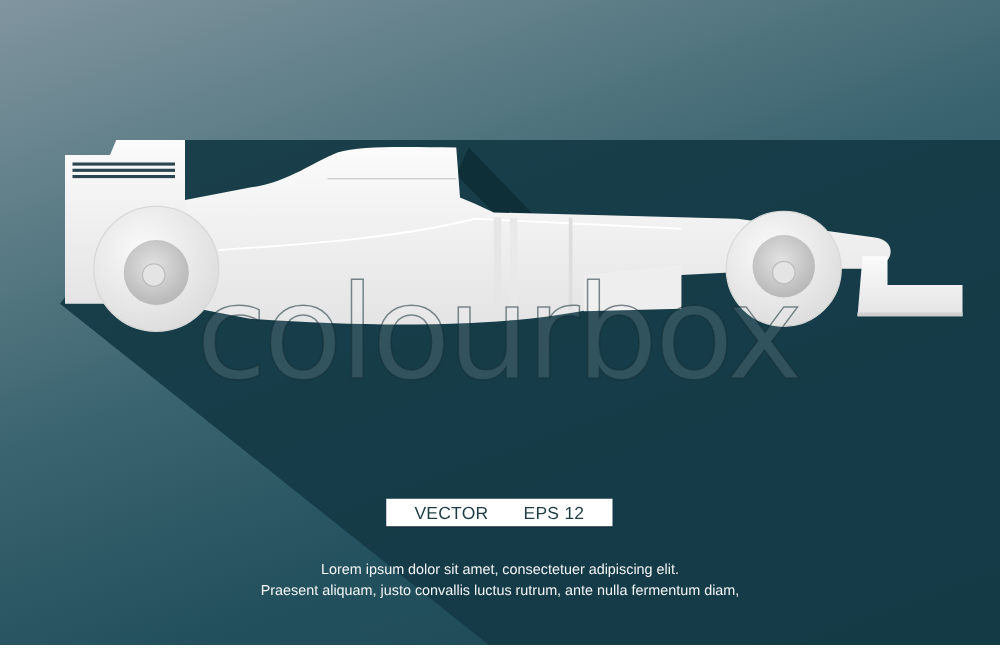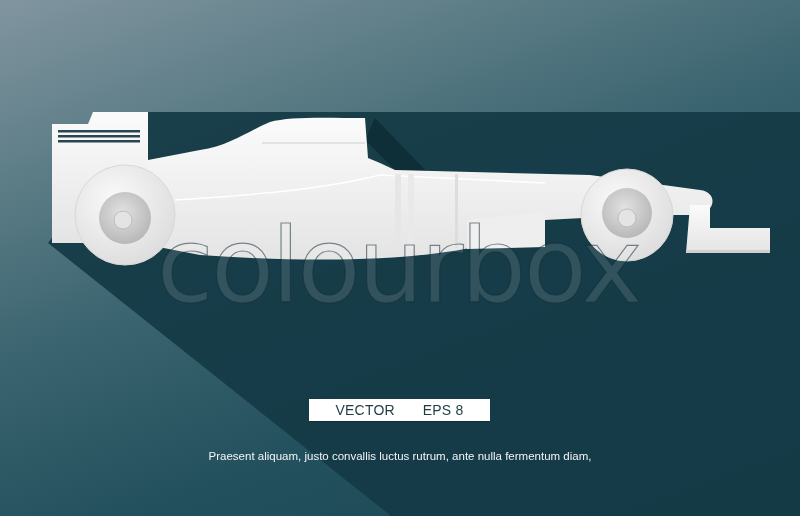--- a/index.html
+++ b/index.html
@@ -81,19 +81,20 @@
       <circle cx="627" cy="215" r="46" fill="url(#tireG)" stroke="#d8d8d8" stroke-width="1"></circle>
       <circle cx="627" cy="213" r="25" fill="url(#hubG)"></circle>
       <circle cx="627" cy="218" r="9" fill="#e4e4e4" stroke="#bdbdbd" stroke-width="1"></circle>
     </g>
 
     <text x="398" y="302" text-anchor="middle" font-family="'DejaVu Sans', sans-serif" font-size="104" letter-spacing="-3" fill="rgba(255,255,255,0.12)" stroke="rgba(20,45,52,0.55)" stroke-width="1.2">colourbox</text>
   </svg>
 
   <div class="badge">
     <span>VECTOR</span>
-    <span>EPS 8</span>
+    <span>EPS 12</span>
   </div>
 
   <div class="desc">
+    <div>Lorem ipsum dolor sit amet, consectetuer adipiscing elit.</div>
     <div>Praesent aliquam, justo convallis luctus rutrum, ante nulla fermentum diam,</div>
   </div>
 </div>
 
 </body></html>

